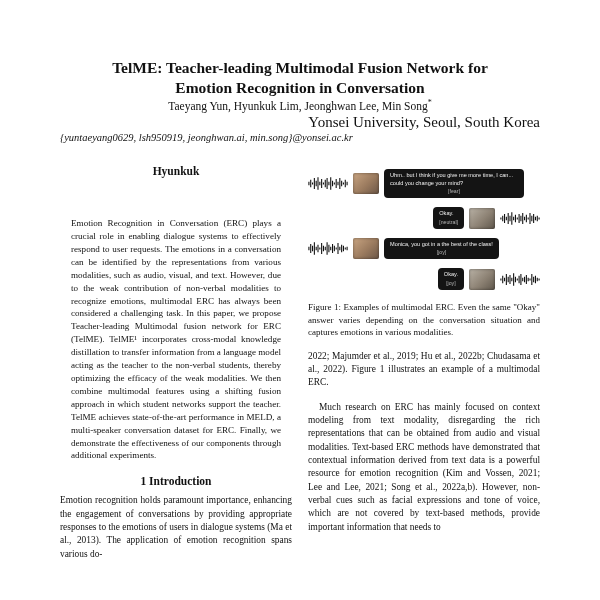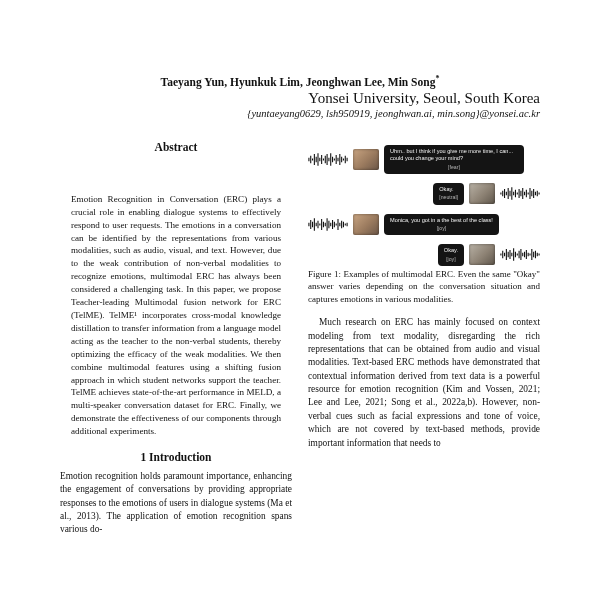--- a/index.html
+++ b/index.html
@@ -1,22 +1,22 @@
 <!DOCTYPE html>
 <html><head>
 <meta charset="utf-8">
 <style>
   html,body{margin:0;padding:0;background:#ffffff;}
   body{width:600px;height:600px;overflow:hidden;font-family:"Liberation Serif","DejaVu Serif",serif;color:#111;}
   .page{box-sizing:border-box;width:600px;height:600px;padding:58px 60px 0 60px;}
   .title{font-size:15.5px;font-weight:bold;text-align:center;line-height:1.3;padding:0 28px;}
-  .authors{margin-top:16px;text-align:center;font-size:11.5px;font-weight:bold;}
+  .authors{text-align:center;font-size:11.5px;font-weight:normal;}
   .authors sup{font-size:8px;}
   .affiliation{text-align:right;font-size:15px;margin-top:2px;}
-  .emails{text-align:right;font-size:10.5px;font-style:italic;margin-top:1px;}
+  .emails{text-align:left;font-size:10.5px;font-style:italic;margin-top:1px;}
   .columns{display:flex;gap:16px;margin-top:22px;}
   .col{width:234px;text-align:justify;}
   .abstract-heading{text-align:center;font-weight:bold;font-size:11.5px;margin:0 0 7px 0;}
   .abstract-body{font-size:9.1px;line-height:1.42;padding:0 11px;margin-top:40px;}
   .section-heading{font-weight:bold;font-size:11.5px;margin:13px 0 7px 0;text-align:center;}
   .body-text{font-size:9.4px;line-height:1.42;margin:0;}
   .indent{text-indent:11px;}
   
   .figure{margin-top:2px;}
   .fig-rows{display:flex;flex-direction:column;gap:9px;padding:2px 0 2px 0;}
@@ -24,37 +24,38 @@
   .fig-row.right{justify-content:flex-end;}
   .wave{width:40px;height:15px;flex:0 0 auto;}
   .face{width:26px;height:21px;border-radius:2px;flex:0 0 auto;
         background:linear-gradient(135deg,#c9a582 0%,#9a7a5e 55%,#6b5647 100%);
         box-shadow:inset 0 0 3px rgba(0,0,0,.45);}
   .face.alt{background:linear-gradient(135deg,#b9b2a6 0%,#8d8274 55%,#5e564b 100%);}
   .bubble{background:#141414;color:#f2f2f2;border-radius:4px;padding:3px 6px;
           font-family:"Liberation Sans","DejaVu Sans",sans-serif;font-size:5.6px;
           line-height:1.35;max-width:128px;text-align:left;}
   .bubble .tag{display:block;text-align:center;color:#b5b5b5;font-size:5.2px;margin-top:1px;}
-  .caption{font-size:9px;line-height:1.4;text-align:justify;}
+  .caption{font-size:9px;line-height:1.4;margin-top:9px;text-align:justify;}
   .rc-para{margin-top:11px;}
 </style>
 </head>
 <body>
 
 <div class="page">
 
+  <div class="title">TelME: Teacher-leading Multimodal Fusion Network for Emotion Recognition in Conversation</div>
 
   <div class="authors"><span>Taeyang Yun, Hyunkuk Lim, Jeonghwan Lee, Min Song</span><sup>*</sup></div>
   <div class="affiliation">Yonsei University, Seoul, South Korea</div>
   <div class="emails">{yuntaeyang0629, lsh950919, jeonghwan.ai, min.song}@yonsei.ac.kr</div>
 
   <div class="columns">
 
     <div class="col">
-      <div class="abstract-heading">Abstract</div>
+      <div class="abstract-heading">Hyunkuk</div>
       <div class="abstract-body">Emotion Recognition in Conversation (ERC) plays a crucial role in enabling dialogue systems to effectively respond to user requests. The emotions in a conversation can be identified by the representations from various modalities, such as audio, visual, and text. However, due to the weak contribution of non-verbal modalities to recognize emotions, multimodal ERC has always been considered a challenging task. In this paper, we propose Teacher-leading Multimodal fusion network for ERC (TelME). TelME¹ incorporates cross-modal knowledge distillation to transfer information from a language model acting as the teacher to the non-verbal students, thereby optimizing the efficacy of the weak modalities. We then combine multimodal features using a shifting fusion approach in which student networks support the teacher. TelME achieves state-of-the-art performance in MELD, a multi-speaker conversation dataset for ERC. Finally, we demonstrate the effectiveness of our components through additional experiments.</div>
 
       <div class="section-heading">1 Introduction</div>
       <p class="body-text">Emotion recognition holds paramount importance, enhancing the engagement of conversations by providing appropriate responses to the emotions of users in dialogue systems (Ma et al., 2013). The application of emotion recognition spans various do-</p>
     </div>
 
     <div class="col">
 
       <div class="figure">
         <div class="fig-rows">
@@ -88,17 +89,18 @@
             <div class="face alt"></div>
             <svg class="wave" viewBox="0 0 44 16">
                 <path d="M1 7v2 M3 4v8 M5 6v4 M7 2v12 M9 5v6 M11 3v10 M13 6v4 M15 1v14 M17 5v6 M19 7v2 M21 4v8 M23 2v12 M25 6v4 M27 5v6 M29 3v10 M31 6v4 M33 7v2 M35 2v12 M37 5v6 M39 4v8 M41 6v4 M43 7v2" stroke="#111" stroke-width="1.2" fill="none"></path>
               </svg>
           </div>
 
         </div>
         <div class="caption">Figure 1: Examples of multimodal ERC. Even the same "Okay" answer varies depending on the conversation situation and captures emotions in various modalities.</div>
       </div>
 
+      <p class="body-text rc-para">2022; Majumder et al., 2019; Hu et al., 2022b; Chudasama et al., 2022). Figure 1 illustrates an example of a multimodal ERC.</p>
       <p class="body-text rc-para indent">Much research on ERC has mainly focused on context modeling from text modality, disregarding the rich representations that can be obtained from audio and visual modalities. Text-based ERC methods have demonstrated that contextual information derived from text data is a powerful resource for emotion recognition (Kim and Vossen, 2021; Lee and Lee, 2021; Song et al., 2022a,b). However, non-verbal cues such as facial expressions and tone of voice, which are not covered by text-based methods, provide important information that needs to</p>
 
     </div>
   </div>
 </div>
 
 </body></html>

